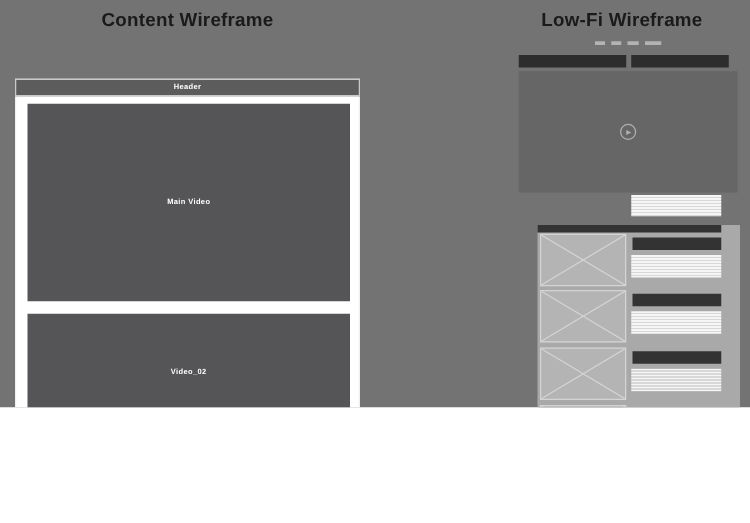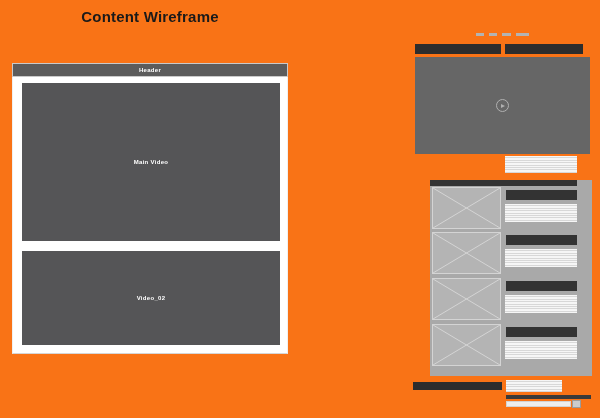--- a/index.html
+++ b/index.html
@@ -1,17 +1,17 @@
 <!DOCTYPE html>
 <html style="--title-text: #1a1a1a; --header-fill: #5c5c5c; --video-fill: #555557; --dark-bar: #2d2d2d; --panel-bar: #333333; --lowfi-video-fill: #666666; --panel-fill: #a9a9a9; --placeholder-fill: #b4b4b4; --placeholder-line: #d4d4d4; --stripe-light: #f6f6f6; --stripe-dark: #d8d8d8; --dash: #b3b3b3; --play-icon: #b0b0b0; --footer-bar: #3a3a3a;"><head>
 <meta charset="utf-8">
 <style>
   html,body{margin:0;padding:0;background:#fff;}
   .canvas{
-    position:relative;width:600px;height:418px;background:#f97316;overflow:hidden;
+    position:relative;width:600px;height:326px;background:#737373;overflow:hidden;
     font-family:"Liberation Sans",sans-serif;color:#1a1a1a;
   }
   .abs{position:absolute;}
   .col-title{
     font-size:15px;font-weight:bold;text-align:center;color:var(--title-text);
     letter-spacing:.2px;
   }
   
   .page{
     left:12px;top:63px;width:274px;height:289px;background:#fff;
@@ -86,20 +86,21 @@
       <span class="wf-label">Header</span>
     </div>
     <div class="abs content-box main-video">
       <span class="wf-label">Main Video</span>
     </div>
     <div class="abs content-box video02">
       <span class="wf-label">Video_02</span>
     </div>
   </div>
 
+  <div class="abs col-title" style="left:400px;top:8px;width:195px;">Low-Fi Wireframe</div>
 
   <div class="abs dash-row">
     <span class="dash"></span>
   <span class="dash"></span>
       <span class="dash"></span>
       <span class="dash"></span>
     </div>
 
   <div class="abs dark-bar nav-bar-1"></div>
   <div class="abs dark-bar nav-bar-2"></div>

